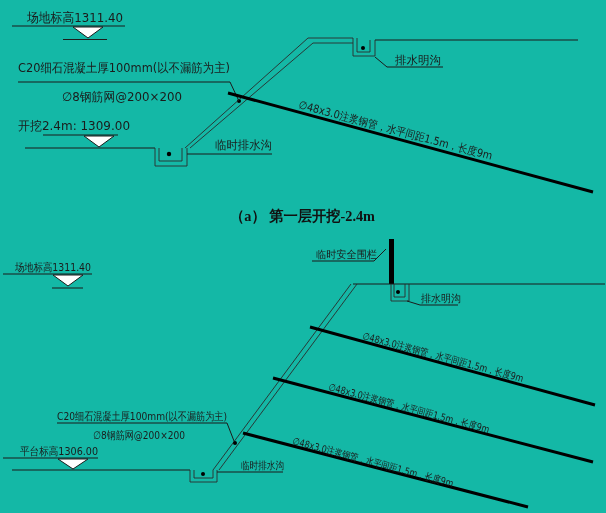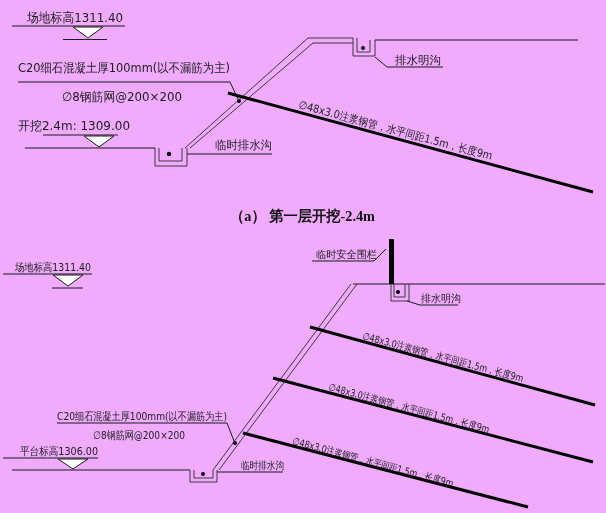--- a/index.html
+++ b/index.html
@@ -1,16 +1,16 @@
 <!DOCTYPE html>
 <html><head>
 <meta charset="utf-8">
 <style>
   html,body{margin:0;padding:0;background:#ffffff;}
-  .stage{position:relative;width:606px;height:513px;background:#f0abfc;overflow:hidden;}
+  .stage{position:relative;width:606px;height:513px;background:#14b8a6;overflow:hidden;}
   svg{display:block;}
   .cad{font-family:"DejaVu Sans","Liberation Sans",sans-serif;fill:#1b1b1b;}
   .caption{font-family:"Liberation Serif","DejaVu Serif",serif;font-weight:600;fill:#111;}
   .thin{stroke:#1b1b1b;stroke-width:1;fill:none;}
   .hair{stroke:#2a2a2a;stroke-width:0.9;fill:none;}
   .pipe{stroke:#000000;stroke-width:3;fill:none;stroke-linecap:butt;}
   .tri{fill:#ffffff;stroke:#1b1b1b;stroke-width:1;}
   .dot{fill:#000000;stroke:none;}
   .bar{fill:#000000;stroke:none;}
 </style>

